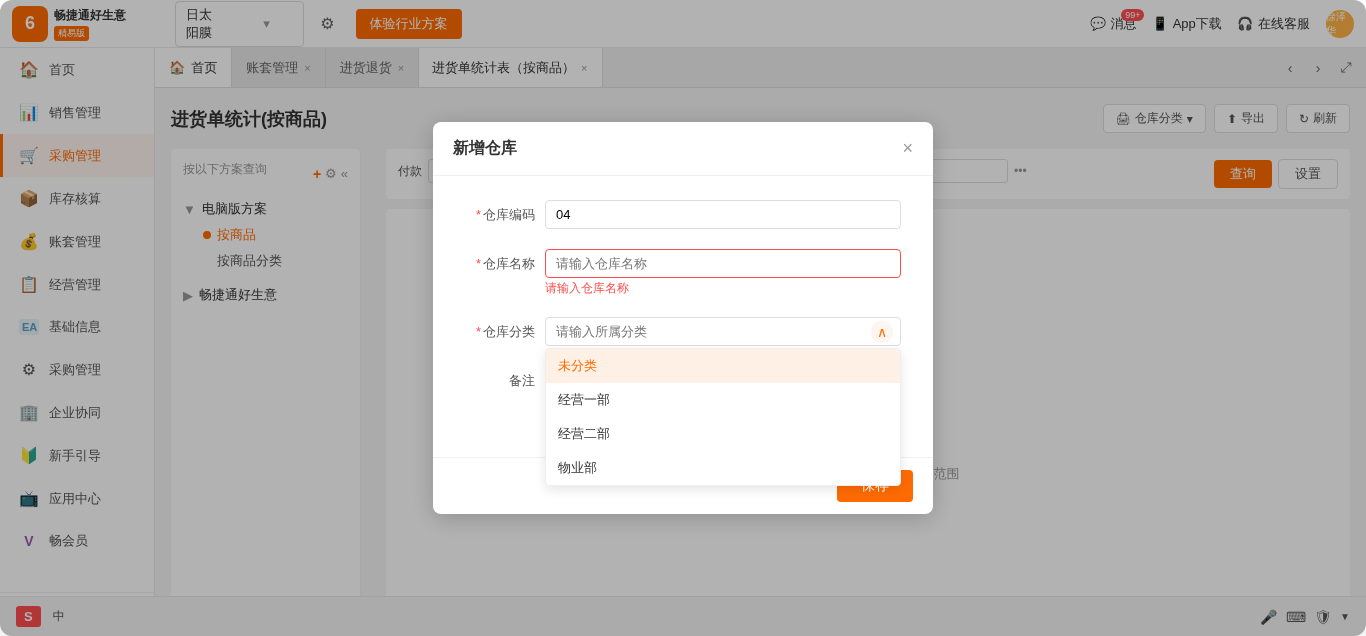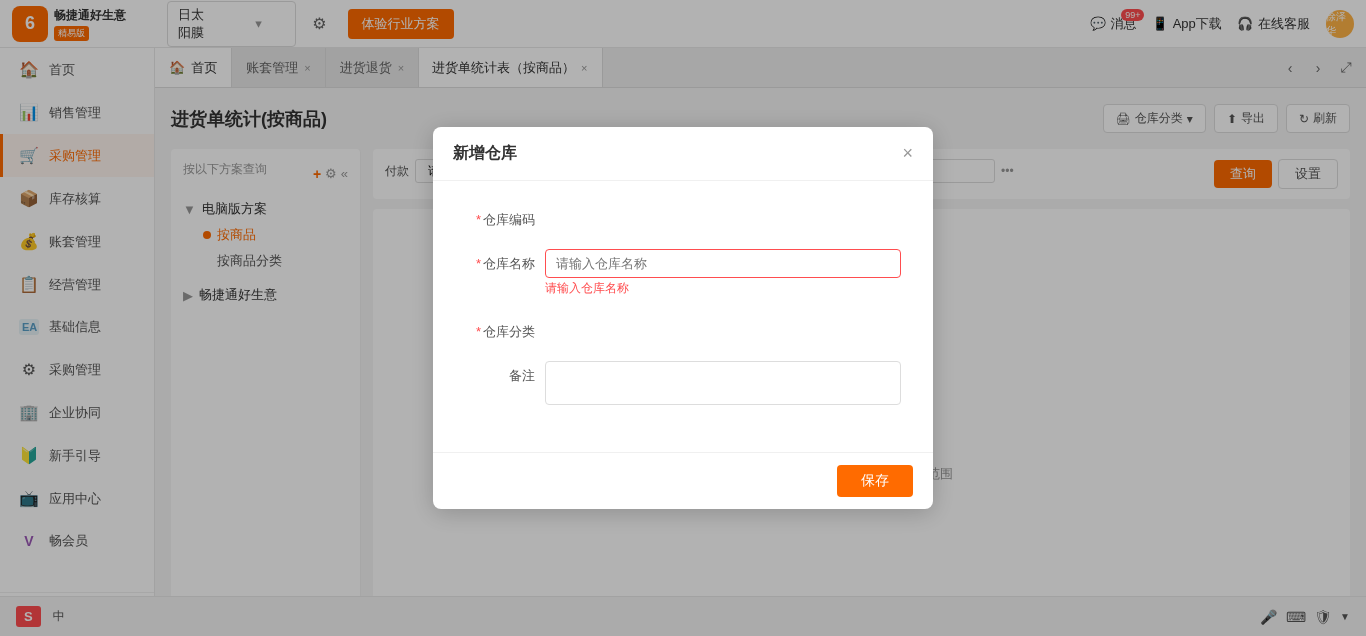--- a/index.html
+++ b/index.html
@@ -366,20 +366,21 @@
       position: fixed;
       top: 0;
       left: 0;
       width: 100%;
       height: 100%;
       background: rgba(0,0,0,0.3);
       z-index: 1000;
       display: flex;
       align-items: center;
       justify-content: center;
+      border-radius: 12px;
     }
     .modal {
       background: #fff;
       border-radius: 8px;
       width: 500px;
       max-height: 580px;
       box-shadow: 0 4px 24px rgba(0,0,0,0.2);
       position: relative;
       z-index: 1001;
     }
@@ -538,21 +539,21 @@
 
 <div class="topbar">
   <div class="logo-area">
     <div class="logo-icon">6</div>
     <div>
       <div style="font-size:12px;color:#333;font-weight:600;">畅捷通好生意</div>
       <div class="logo-badge">精易版</div>
     </div>
   </div>
 
-  <div class="store-selector" style="gap:42px;">
+  <div class="store-selector" style="margin-left:8px;gap:42px;">
     <span>日太阳膜</span>
     <span class="arrow">▾</span>
   </div>
 
   <div class="gear-btn">⚙</div>
 
   <button class="trial-btn">体验行业方案</button>
 
   <div class="topbar-right">
     <div class="topbar-right-item">
@@ -672,21 +673,21 @@
             <span>⬆</span>
             <span>导出</span>
           </button>
           <button class="action-btn">
             <span>↻</span>
             <span>刷新</span>
           </button>
         </div>
       </div>
 
-      <div style="display:flex;gap:12px;height:calc(100% - 60px);">
+      <div style="display:flex;gap:25px;height:calc(100% - 60px);">
 
         <div class="query-sidebar" style="background:#fff;border-radius:4px;padding:12px;width:190px;flex-shrink:0;">
           <div style="display:flex;align-items:center;justify-content:space-between;margin-bottom:10px;">
             <span class="query-label">按以下方案查询</span>
             <div style="display:flex;gap:4px;">
               <span style="cursor:pointer;color:#ff6b00;font-size:14px;font-weight:bold;">+</span>
               <span style="cursor:pointer;color:#999;font-size:13px;">⚙</span>
               <span style="cursor:pointer;color:#999;font-size:13px;">«</span>
             </div>
           </div>
@@ -771,32 +772,46 @@
 <div class="modal-overlay">
   <div class="modal">
     <div class="modal-header">
       <span class="modal-title">新增仓库</span>
       <span class="modal-close">×</span>
     </div>
     <div class="modal-body">
 
       <div class="form-row">
         <label class="form-label required">仓库编码</label>
+        <div class="form-field">
+          <input class="form-input" value="04" style="">
+        </div>
       </div>
 
       <div class="form-row">
         <label class="form-label required">仓库名称</label>
         <div class="form-field">
           <input class="form-input error" placeholder="请输入仓库名称" style="">
           <div class="error-msg">请输入仓库名称</div>
         </div>
       </div>
 
       <div class="form-row" style="position:relative;">
         <label class="form-label required">仓库分类</label>
+        <div class="form-field form-select-wrap">
+          <input class="form-select-input" placeholder="请输入所属分类" style="">
+          <div class="form-select-arrow">∧</div>
+          
+          <div class="dropdown-list">
+            <div class="dropdown-item selected">未分类</div>
+            <div class="dropdown-item">经营一部</div>
+            <div class="dropdown-item">经营二部</div>
+            <div class="dropdown-item">物业部</div>
+          </div>
+        </div>
       </div>
 
       <div class="form-row">
         <label class="form-label">备注</label>
         <div class="form-field">
           <textarea class="form-input" rows="2" style="resize: none;"></textarea>
         </div>
       </div>
 
     </div>

